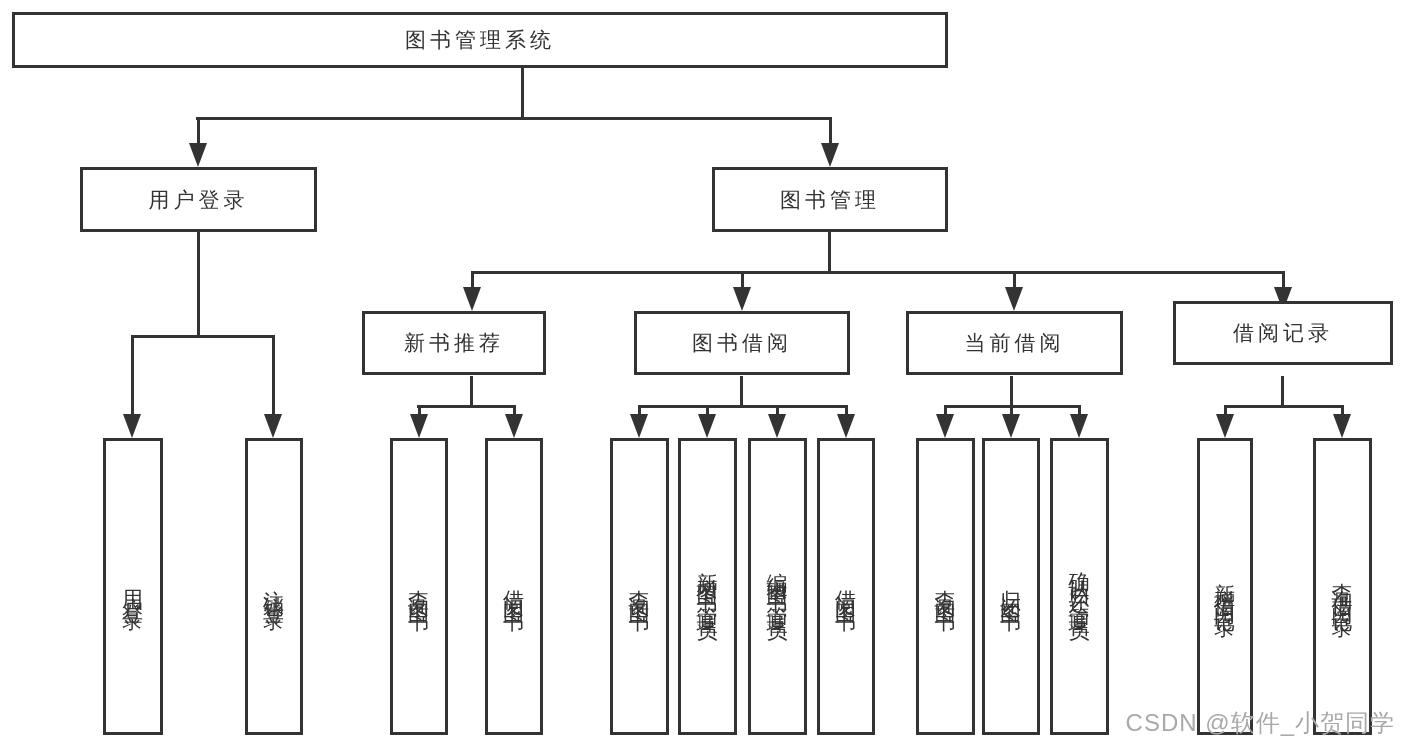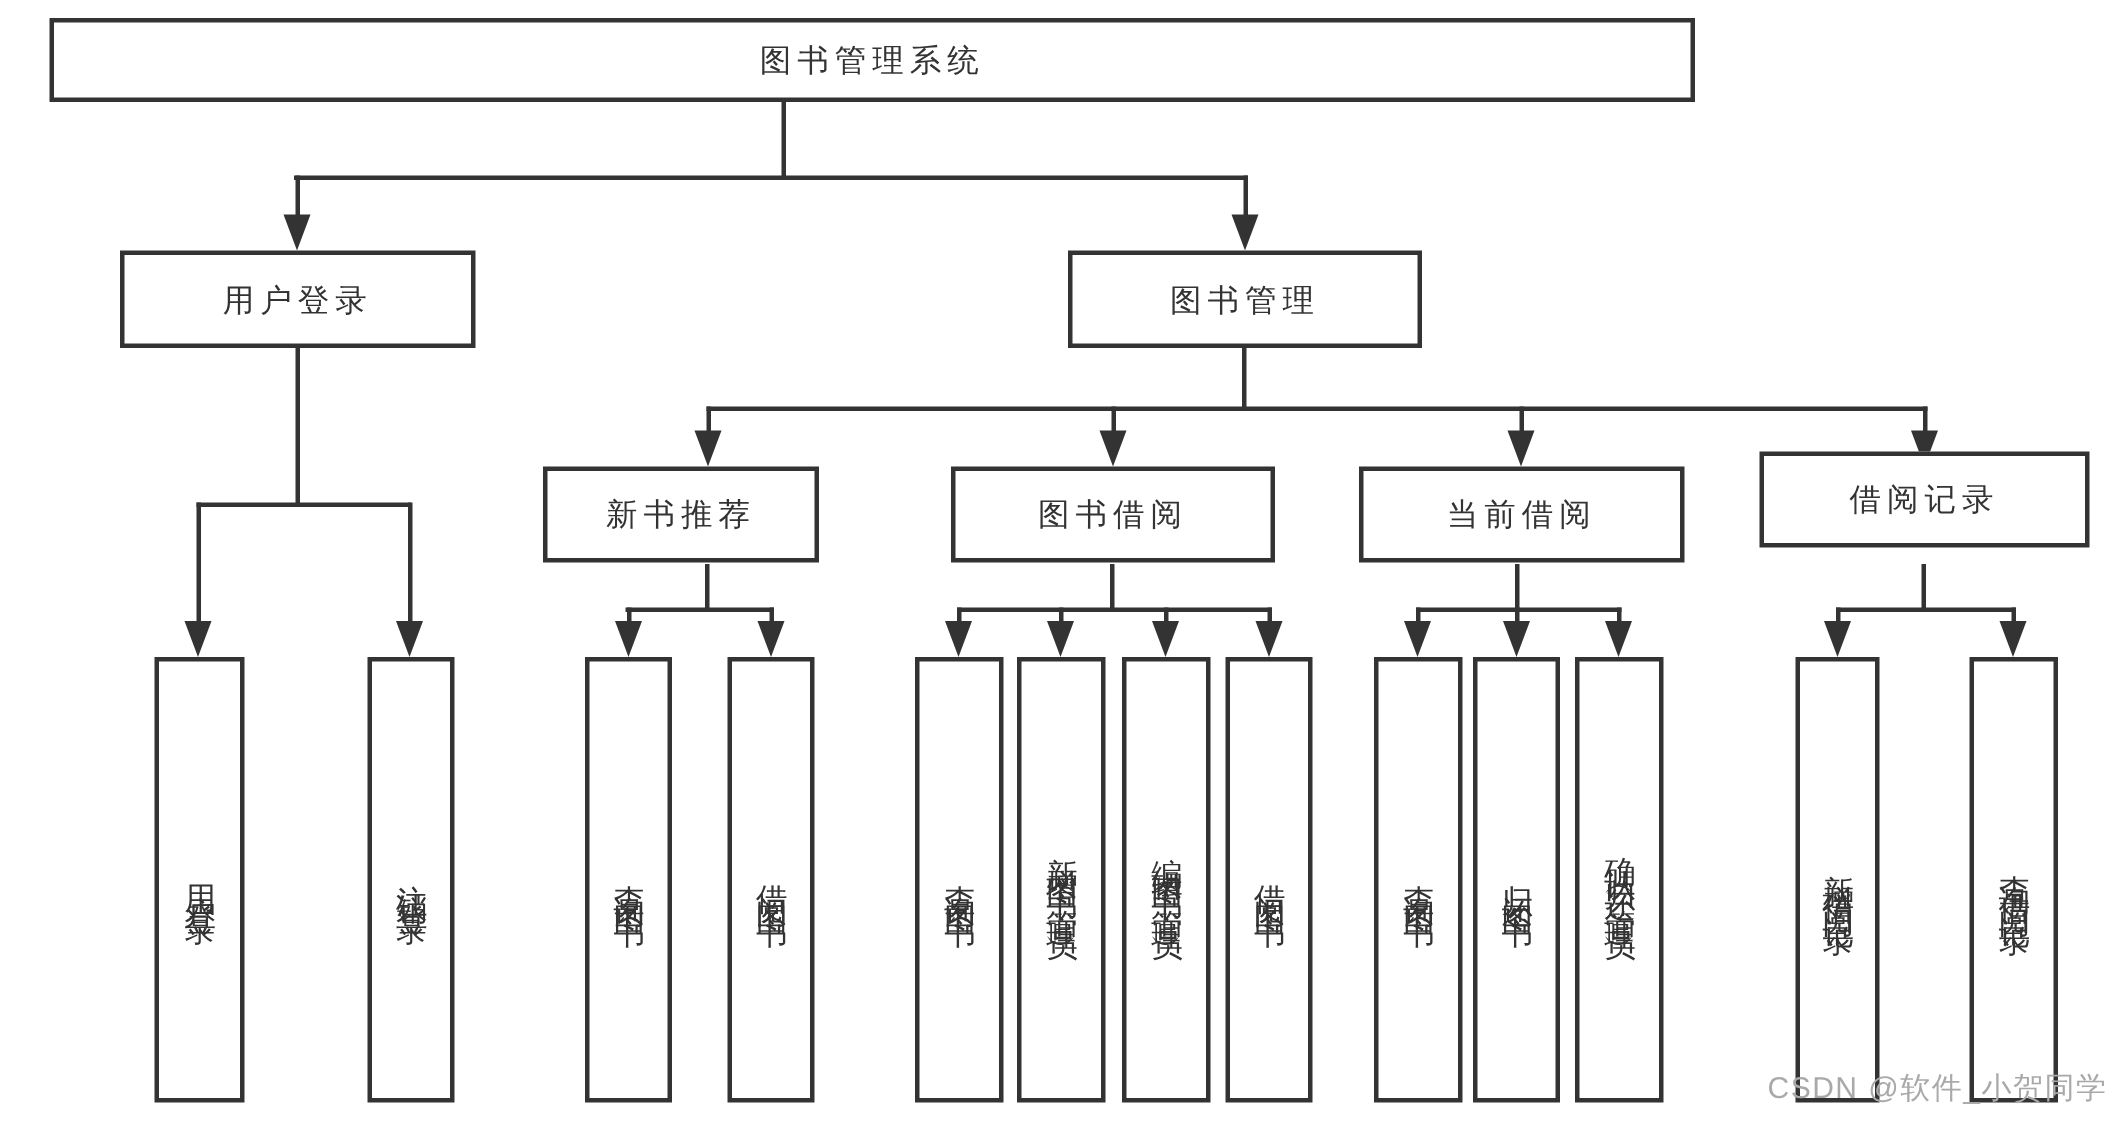--- a/index.html
+++ b/index.html
@@ -42,34 +42,34 @@
   .vl{width:3px;}
   .hl{height:3px;}
   .tri{
     position:absolute;width:0;height:0;z-index:1;
     border-left:9px solid transparent;
     border-right:9px solid transparent;
     border-top:24px solid var(--line);
   }
   .watermark{
     position:absolute;
-    right:0;bottom:8px;
-    font-size:20px;
+    right:10px;bottom:8px;
+    font-size:24px;
     color:var(--wm);
     letter-spacing:1px;
     z-index:3;
     white-space:nowrap;
   }
 </style>
 </head>
 <body>
 
 <div id="canvas">
 
-  <div class="node" style="left:33px;top:12px;width:1097px;height:56px">图书管理系统</div>
+  <div class="node" style="left:12px;top:12px;width:936px;height:56px">图书管理系统</div>
 
   <div class="node" style="left:80px;top:167px;width:237px;height:65px">用户登录</div>
   <div class="node" style="left:712px;top:167px;width:236px;height:65px">图书管理</div>
 
   <div class="node" style="left:362px;top:311px;width:184px;height:64px">新书推荐</div>
   <div class="node" style="left:634px;top:311px;width:216px;height:64px">图书借阅</div>
   <div class="node" style="left:906px;top:311px;width:217px;height:64px">当前借阅</div>
   <div class="node" style="left:1173px;top:301px;width:220px;height:64px">借阅记录</div>
 
   <div class="node v" style="left:103px;top:438px;width:60px;height:297px">用户登录</div>

